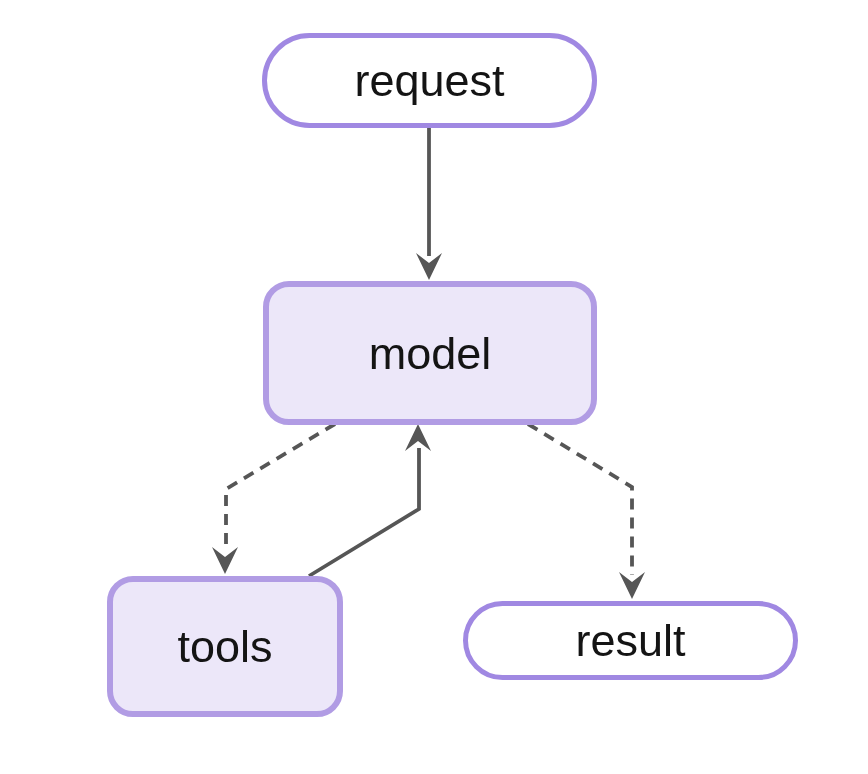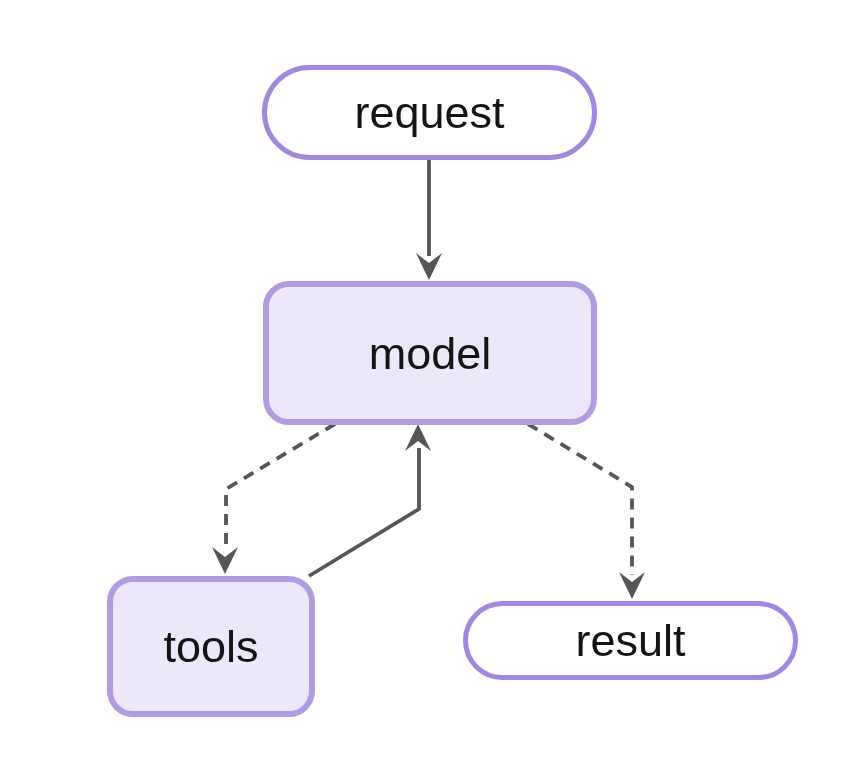--- a/index.html
+++ b/index.html
@@ -49,23 +49,23 @@
   .node.stadium {
     background: var(--stadium-fill, #ffffff);
     border: 5px solid var(--stadium-border, #a088e2);
     border-radius: 48px;
   }
   .node.rounded-rect {
     background: var(--rect-fill, #ece7f9);
     border: 6px solid var(--rect-border, #b19ce4);
     border-radius: 26px;
   }
-  .node-request { left: 262px; top: 33px;  width: 335px; height: 95px; margin-top: 32px; }
+  .node-request { left: 262px; top: 33px;  width: 335px; height: 95px; }
   .node-model   { left: 263px; top: 281px; width: 334px; height: 144px; }
-  .node-tools   { left: 107px; top: 576px; width: 208px; height: 141px; }
+  .node-tools   { left: 107px; top: 576px; width: 236px; height: 141px; }
   .node-result  { left: 463px; top: 601px; width: 335px; height: 79px; }
 </style>
 </head>
 <body>
 
 <div class="canvas">
 
   <svg class="edges" viewBox="0 0 868 774" xmlns="http://www.w3.org/2000/svg">
 
     <path class="edge solid" d="M429 128 L429 256"></path>

